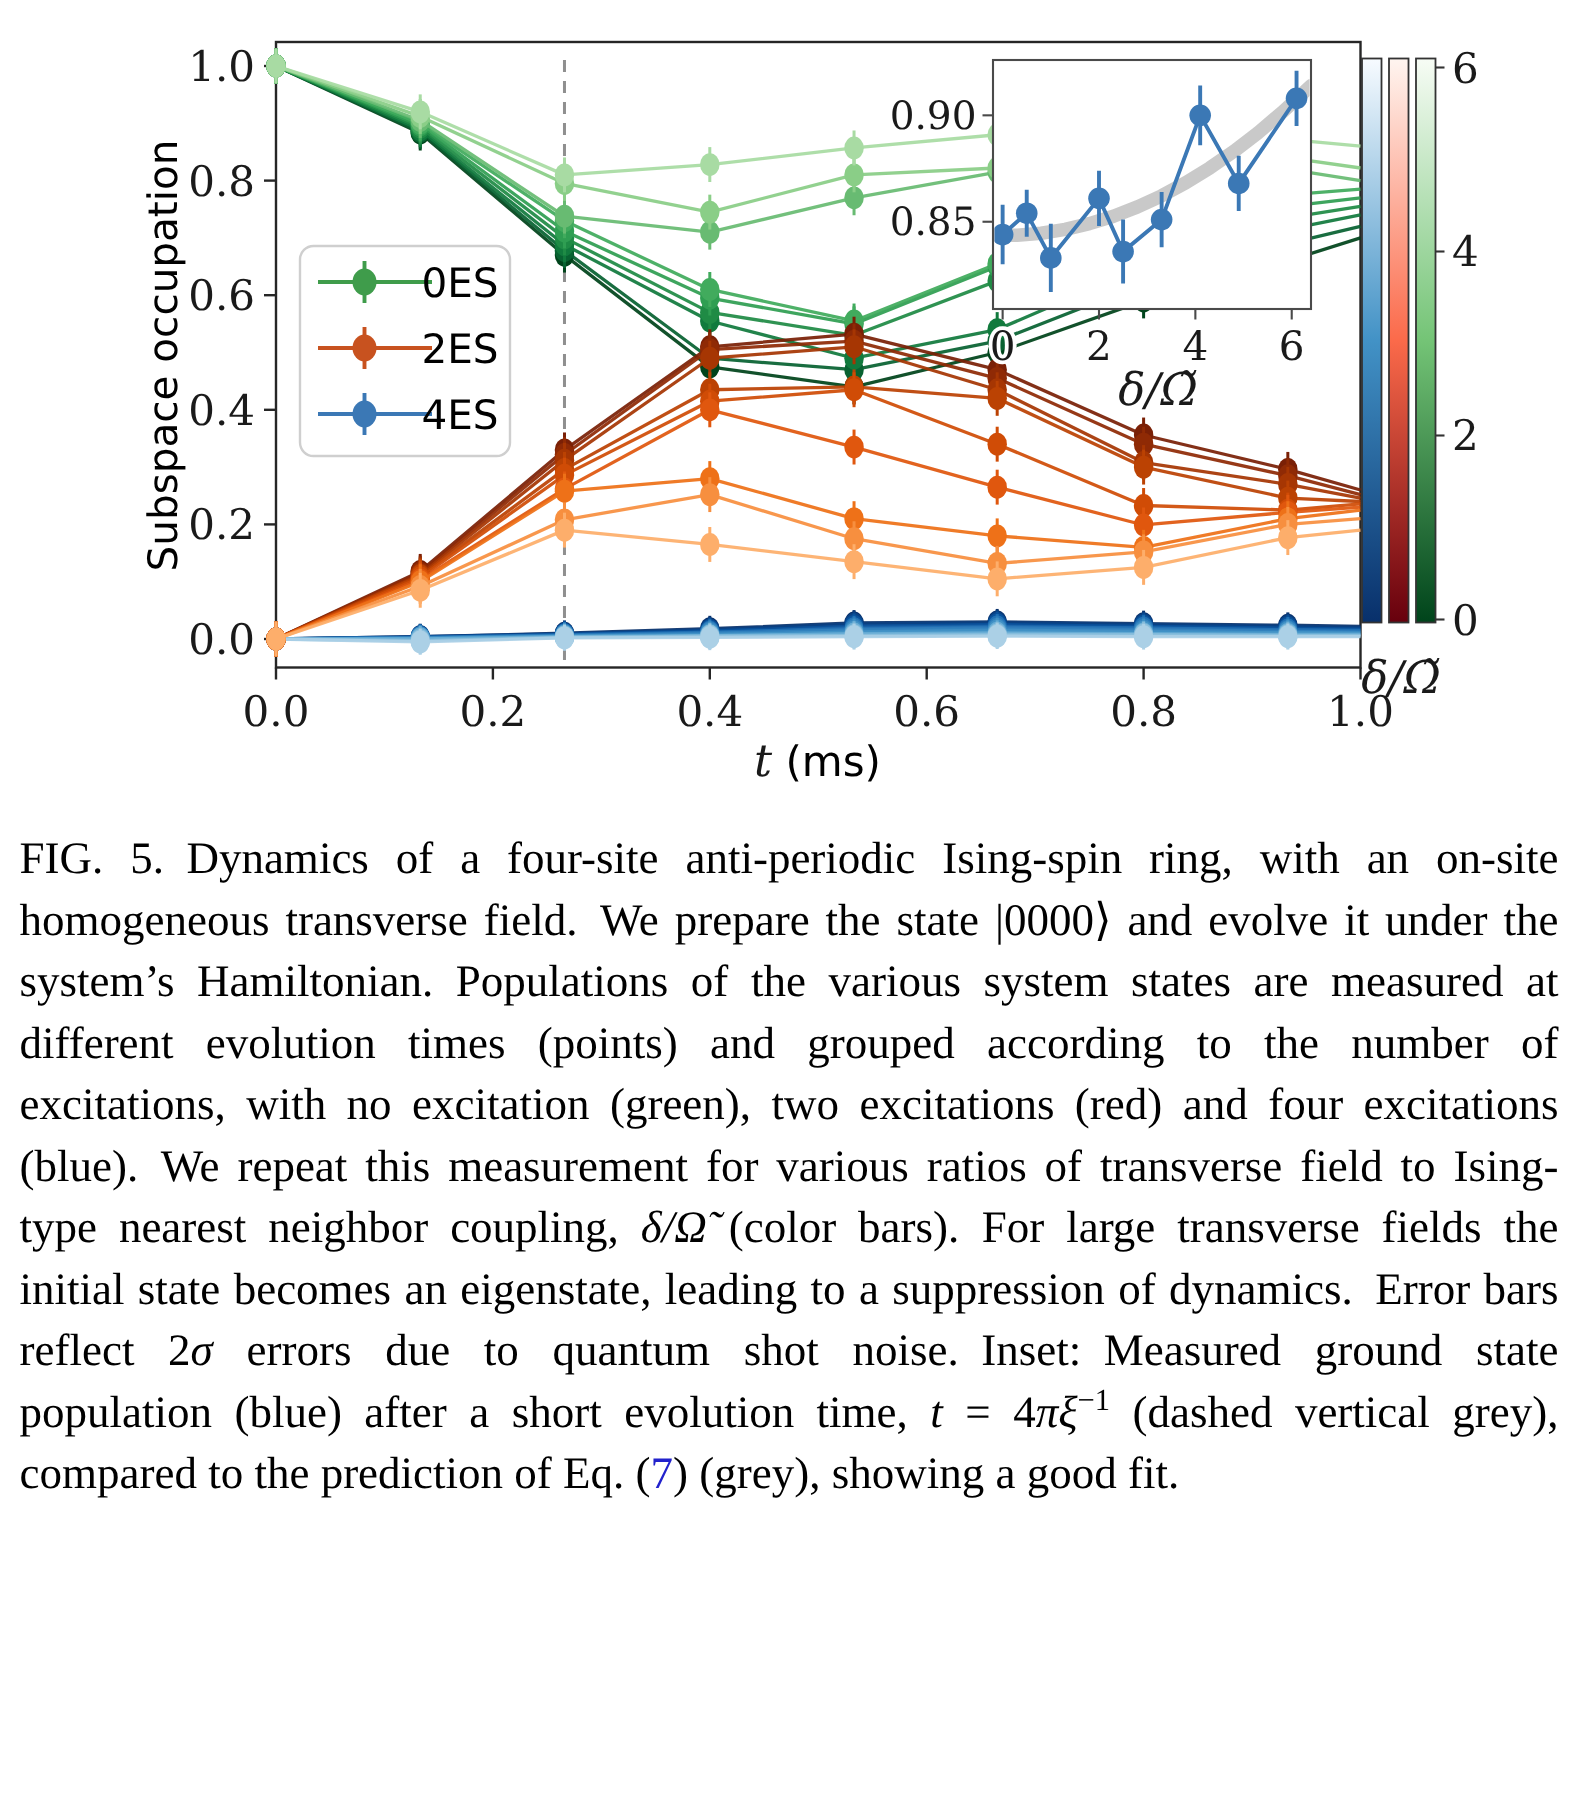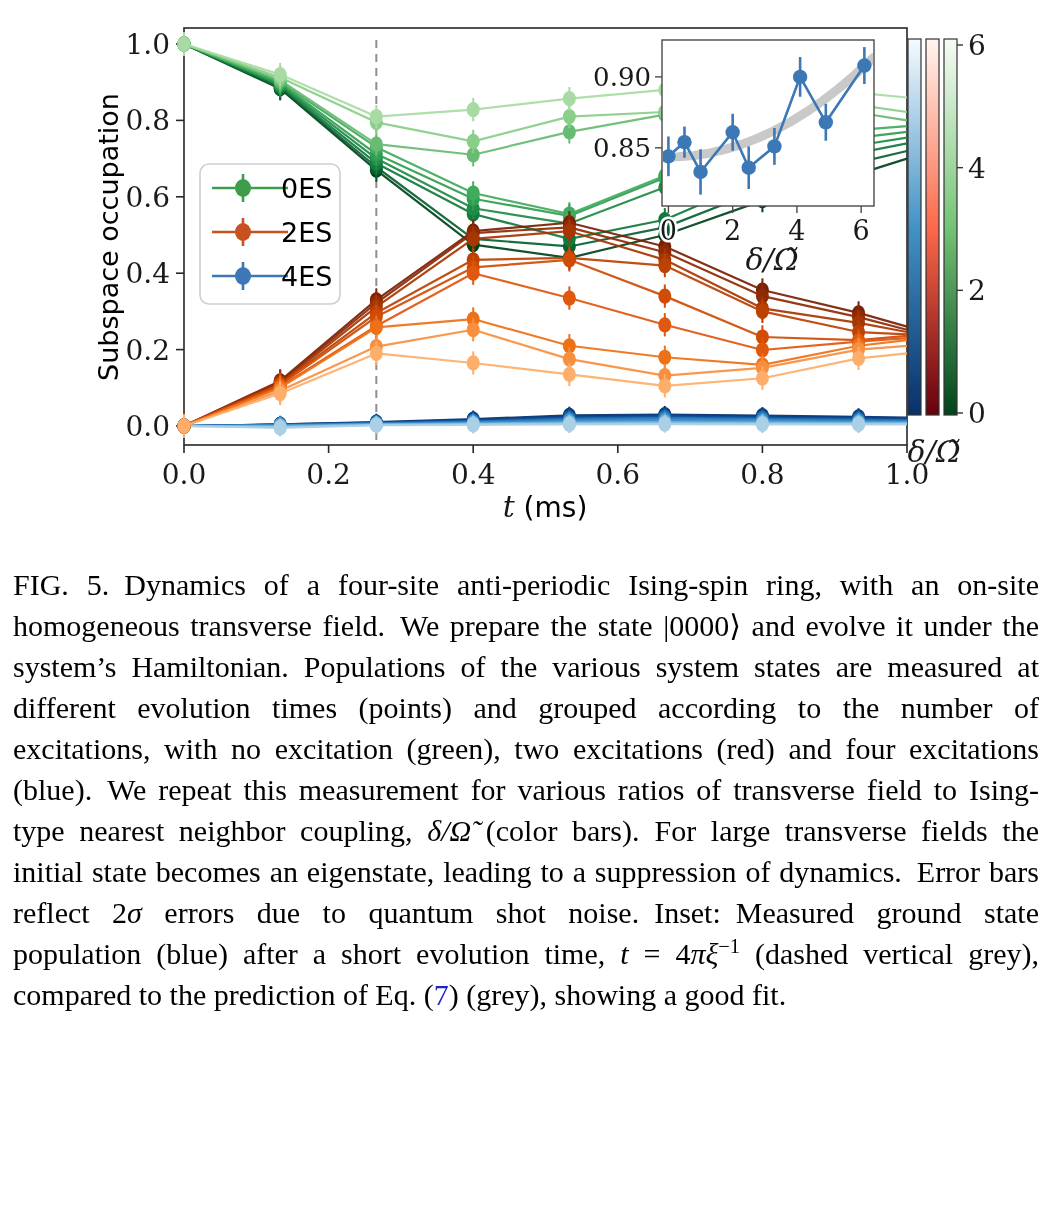--- a/index.html
+++ b/index.html
@@ -1,19 +1,19 @@
 <!DOCTYPE html>
 <html><head>
 <meta charset="utf-8">
 <style>
   html,body{margin:0;padding:0;background:#ffffff;}
   body{width:1052px;height:1210px;position:relative;overflow:hidden;
        font-family:"Liberation Sans",sans-serif;}
   #figure-wrap{position:absolute;left:0;top:0;width:1052px;height:552px;}
-  #caption{position:absolute;left:13px;top:564px;width:1026px;
+  #caption{position:absolute;left:13px;top:552px;width:1026px;
            font-family:"Liberation Serif","DejaVu Serif",serif;
            font-size:30px;line-height:41px;color:#000;
            text-align:justify;}
   #caption .it{font-style:italic;}
   #caption .blue{color:#2222cc;}
   #caption sup{font-size:0.68em;line-height:0;}
   svg text{user-select:none;}
   .sertick{font-family:"DejaVu Serif","Liberation Serif",serif;fill:#1a1a1a;}
   .sanslab{font-family:"DejaVu Sans","Liberation Sans",sans-serif;fill:#000;}
 </style>

